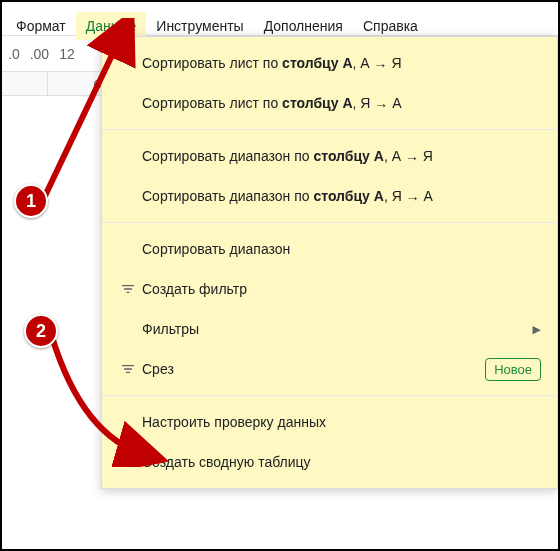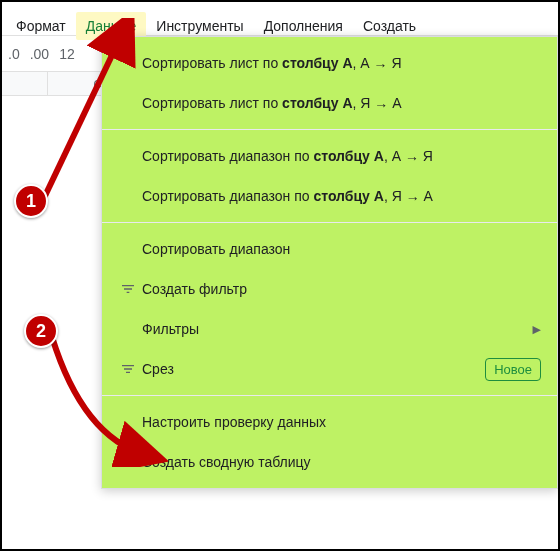--- a/index.html
+++ b/index.html
@@ -72,21 +72,21 @@
     left: 0;
     right: 0;
     bottom: 0;
     background: #fff;
   }
   .dropdown {
     position: absolute;
     top: 34px;
     left: 99px;
     width: 457px;
-    background: #bef264;
+    background: #fef9c3;
     box-shadow: 0 2px 10px rgba(0,0,0,0.2);
     border: 1px solid #dadce0;
     padding: 6px 0;
     z-index: 10;
   }
   .menu-item {
     display: flex;
     align-items: center;
     height: 40px;
     padding: 0 16px 0 12px;
@@ -145,21 +145,21 @@
   }
 </style>
 </head>
 <body>
 
 <div class="menubar">
   <div class="menubar-item">Формат</div>
   <div class="menubar-item active">Данные</div>
   <div class="menubar-item">Инструменты</div>
   <div class="menubar-item">Дополнения</div>
-  <div class="menubar-item">Создать</div>
+  <div class="menubar-item">Справка</div>
 </div>
 
 <div class="toolbar">
   <span>.0</span>
   <span>.00</span>
   <span>12</span>
 </div>
 
 <div class="col-headers">
   <div class="row-head-spacer"></div>

